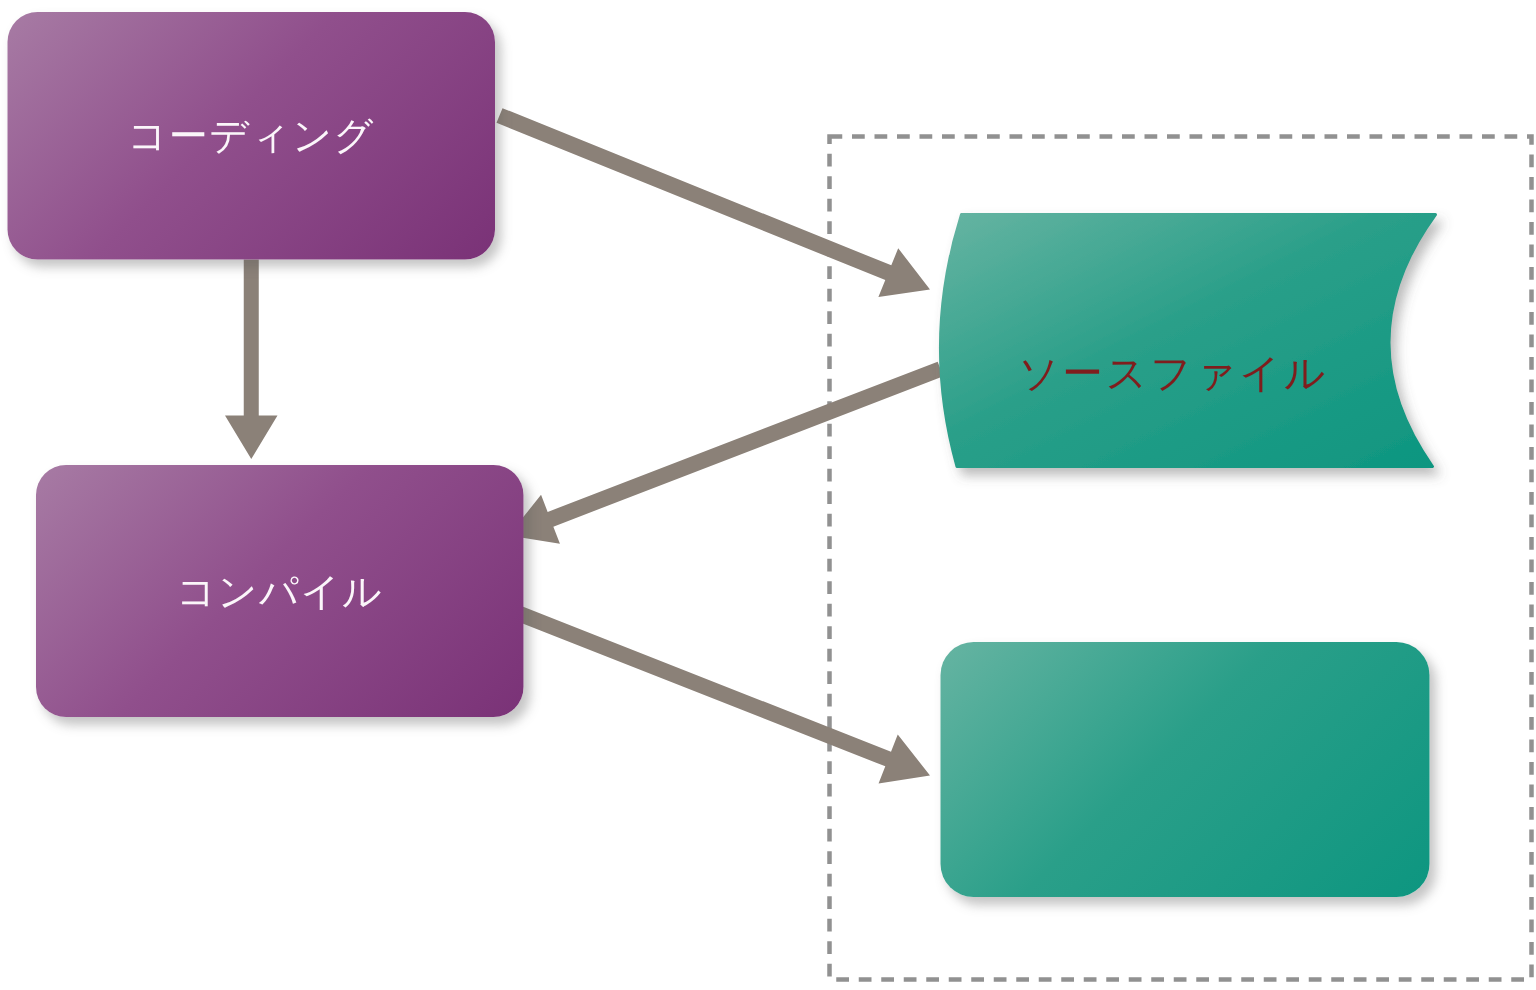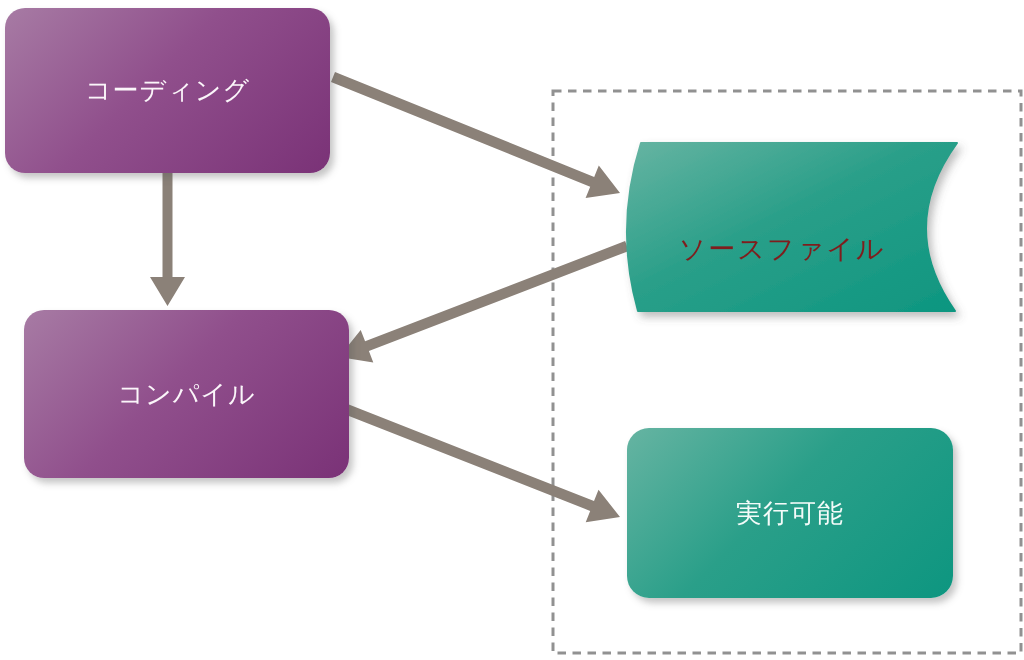--- a/index.html
+++ b/index.html
@@ -103,16 +103,15 @@
 
   <div class="node purple" id="node-compile">
     <span>コンパイル</span>
   </div>
 
   <div class="source-label">
     <span>ソースファイル</span>
   </div>
 
   <div class="node teal" id="node-exec">
-    <span>実行可能</span>
   </div>
 
 </div>
 
 </body></html>

